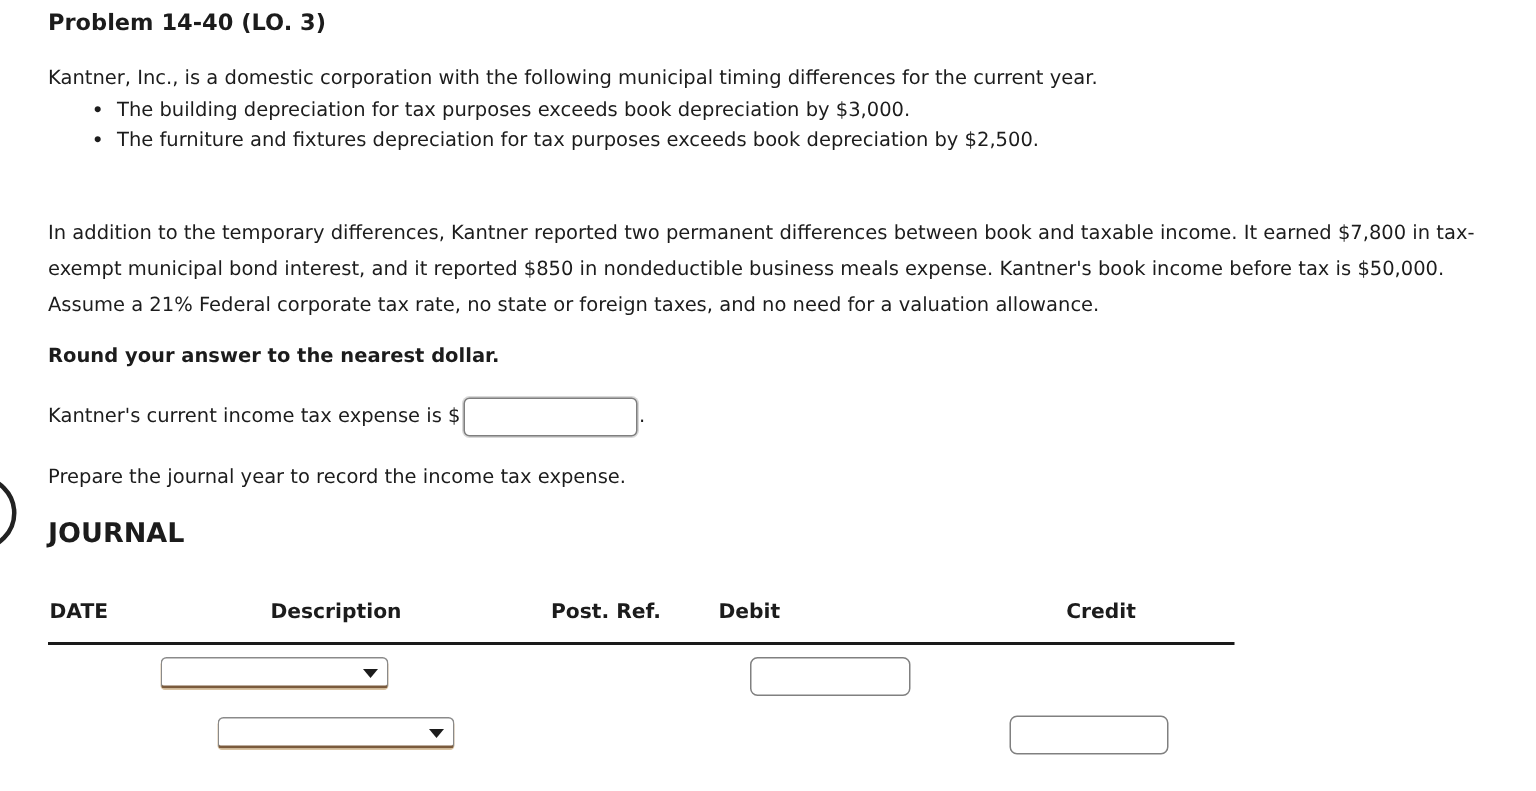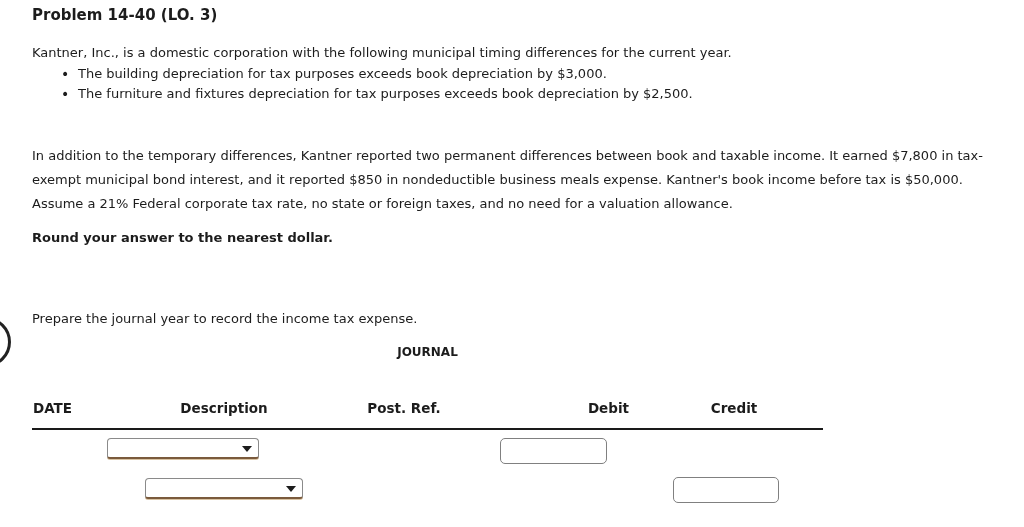--- a/index.html
+++ b/index.html
@@ -53,28 +53,28 @@
     font-family: inherit; font-size: 13px;
     padding: 0 4px;
     box-shadow: 0 0 0 1px #d9d9d9;
   }
   .answer-suffix { margin-left: 1px; }
 
   .prepare-note { left: 32px; top: 311px; }
 
   .journal-title {
     left: 32px; top: 345px; width: 791px;
-    text-align: center; font-weight: bold; font-size: 12px;
+    font-weight: bold; font-size: 18px;
   }
 
   .col-header { top: 400px; font-weight: bold; font-size: 13.5px; }
   .col-date { left: 33px; }
   .col-desc { left: 149px; width: 150px; text-align: center; }
   .col-post { left: 329px; width: 150px; text-align: center; }
-  .col-debit { left: 479px; width: 150px; text-align: right; }
+  .col-debit { left: 479px; width: 150px; text-align: left; }
   .col-credit { left: 659px; width: 150px; text-align: center; }
 
   .header-divider {
     left: 32px; top: 428px; width: 791px; height: 2px;
     background: #1a1a1a;
   }
 
   .select-wrap { height: 21px; }
   .journal-select {
     -webkit-appearance: none;
@@ -132,20 +132,25 @@
 
   <ul class="abs bullets">
     <li>The building depreciation for tax purposes exceeds book depreciation by $3,000.</li>
     <li>The furniture and fixtures depreciation for tax purposes exceeds book depreciation by $2,500.</li>
   </ul>
 
   <div class="abs details">In addition to the temporary differences, Kantner reported two permanent differences between book and taxable income. It earned $7,800 in tax-exempt municipal bond interest, and it reported $850 in nondeductible business meals expense. Kantner's book income before tax is $50,000. Assume a 21% Federal corporate tax rate, no state or foreign taxes, and no need for a valuation allowance.</div>
 
   <div class="abs round-note">Round your answer to the nearest dollar.</div>
 
+  <div class="abs answer-row">
+    <span>Kantner's current income tax expense is $</span>
+    <input class="answer-input" type="text" value="" style="">
+    <span class="answer-suffix">.</span>
+  </div>
 
   <div class="abs prepare-note">Prepare the journal year to record the income tax expense.</div>
 
   <div class="abs journal-title">JOURNAL</div>
 
   <div class="abs col-header col-date">DATE</div>
   <div class="abs col-header col-desc">Description</div>
   <div class="abs col-header col-post">Post. Ref.</div>
   <div class="abs col-header col-debit">Debit</div>
   <div class="abs col-header col-credit">Credit</div>

